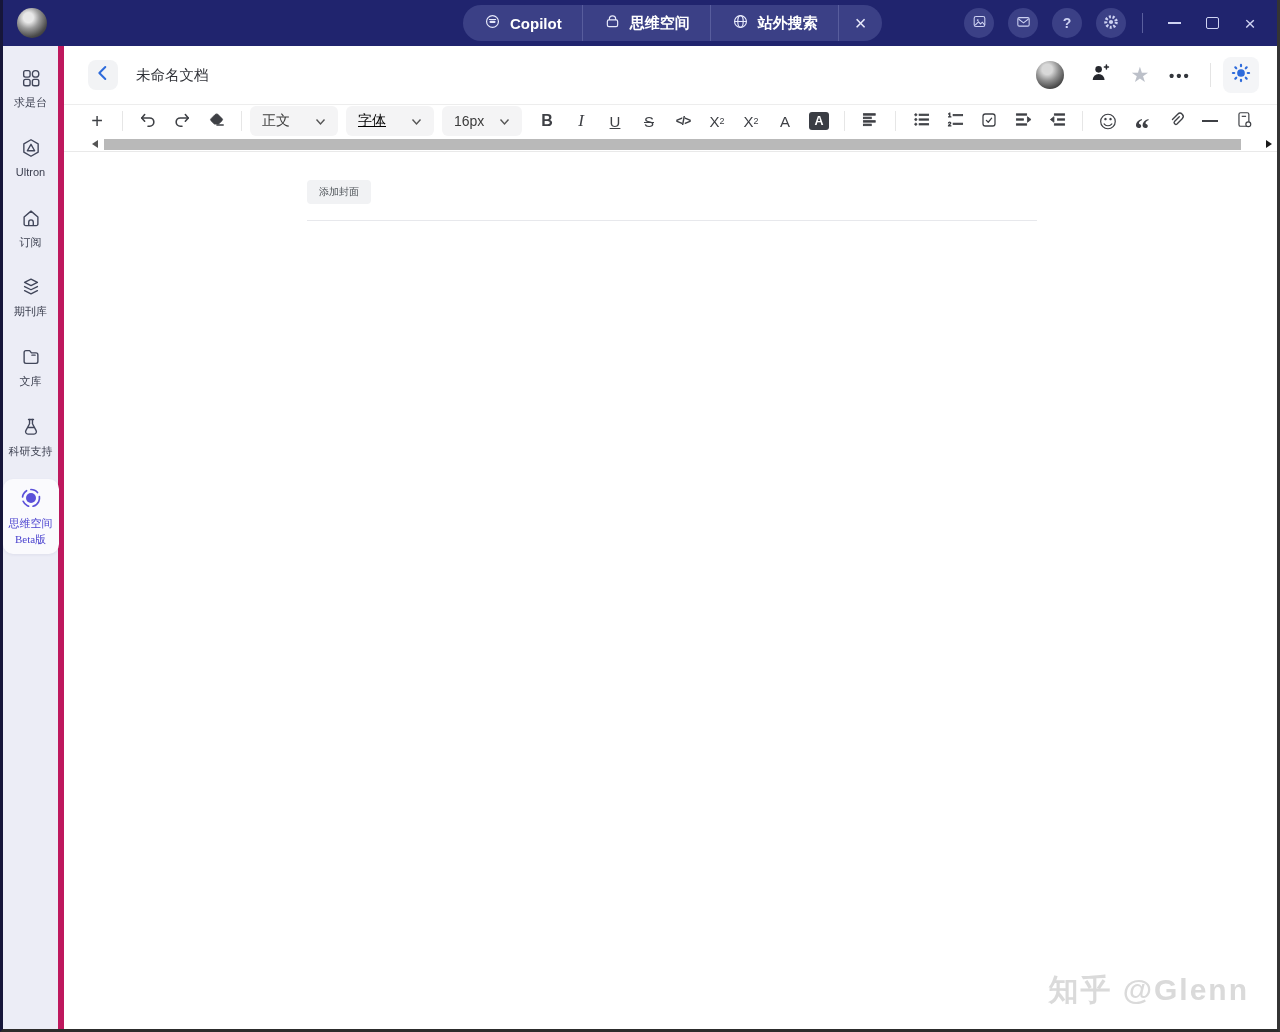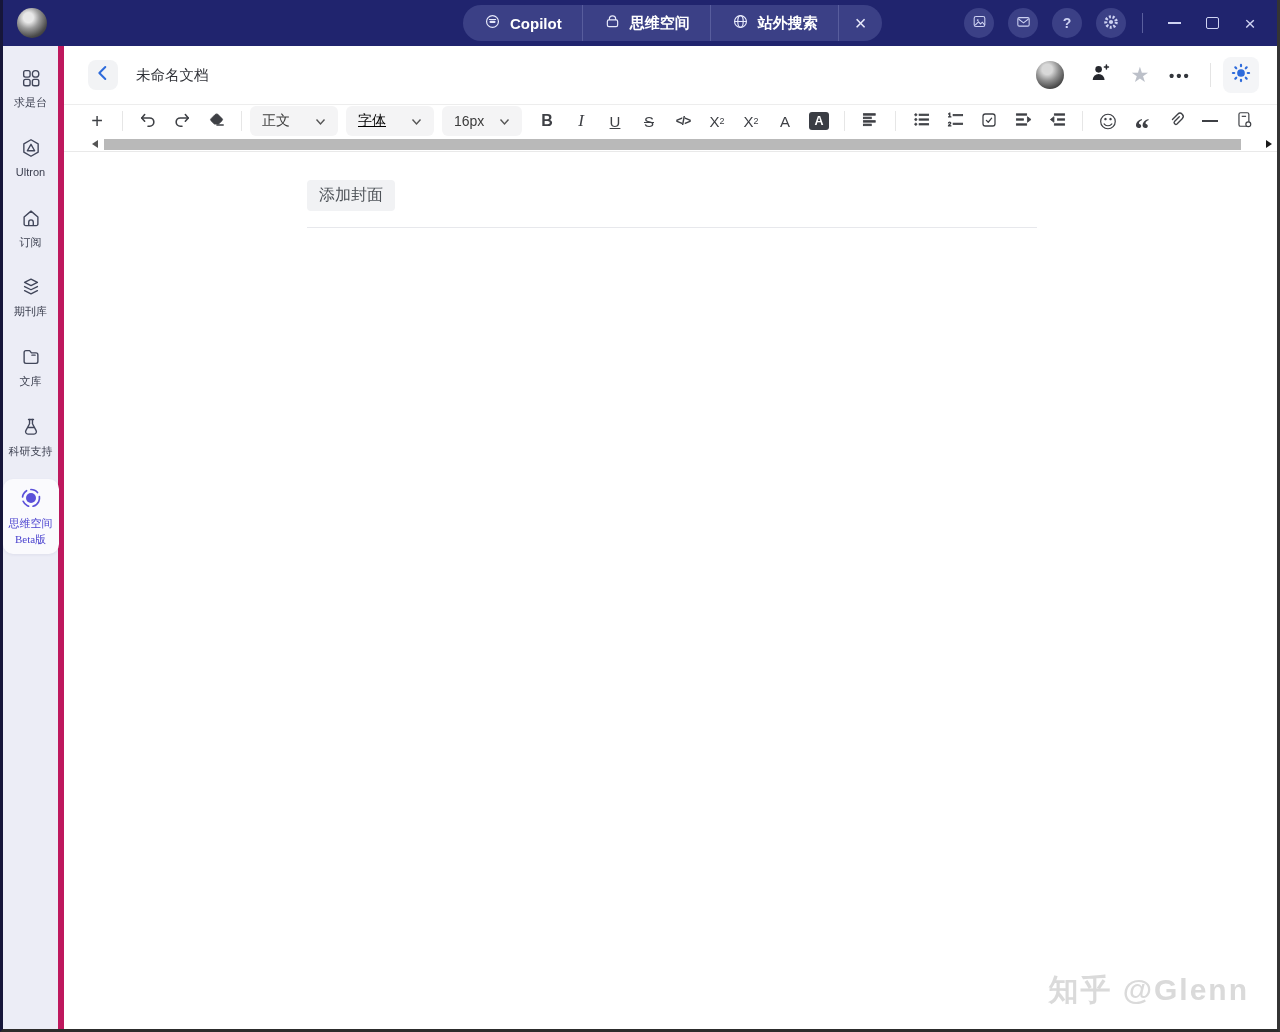--- a/index.html
+++ b/index.html
@@ -97,21 +97,21 @@
            border-right:6px solid #555; }
   .tri-r { width:0; height:0; border-top:4px solid transparent; border-bottom:4px solid transparent;
            border-left:6px solid #1a1a1a; }
   .hs-track { flex:1; height:13px; background:#fff; position:relative; margin-right:12px; }
   .hs-thumb { position:absolute; left:2px; top:1px; height:11px; width:99%; background:#b9b9b9; }
 
   
   .canvas { flex:1; position:relative; }
   .content { margin:28px 0 0 243px; width:730px; }
   .cover-btn { display:inline-block; background:#f1f2f4; border-radius:4px; padding:5px 12px;
-               font-size:16px; color:#4e5358; }
+               font-size:10px; color:#4e5358; }
   .title-ph { margin-top:20px; font-size:37px; font-weight:700; color:#c6cad1; letter-spacing:1px; }
   .title-line { margin-top:16px; width:730px; height:1px; background:#e7e8ec; }
   .watermark { position:absolute; right:28px; bottom:18px; font-size:30px; font-weight:600;
                color:#dadada; letter-spacing:2px; }
 </style>
 </head>
 <body>
 
 <div class="window">
 

